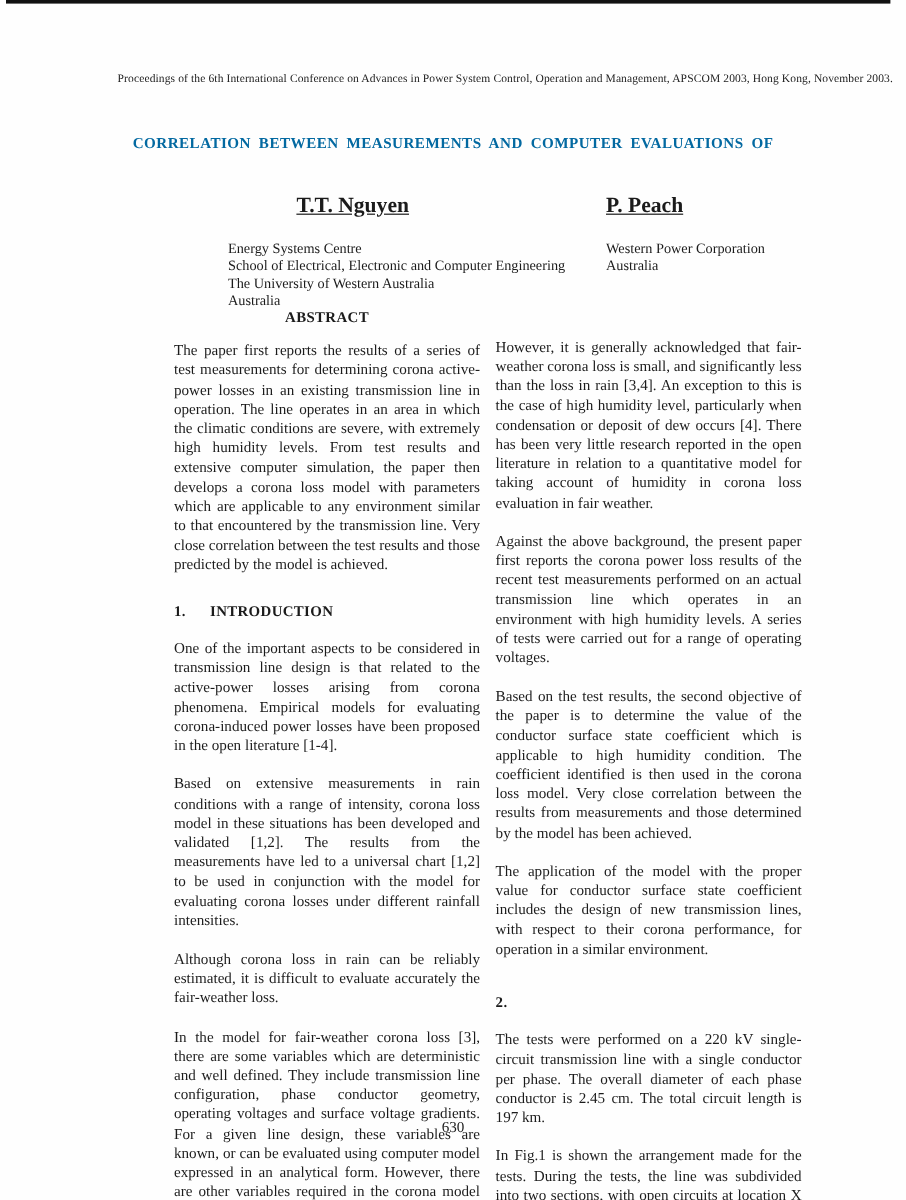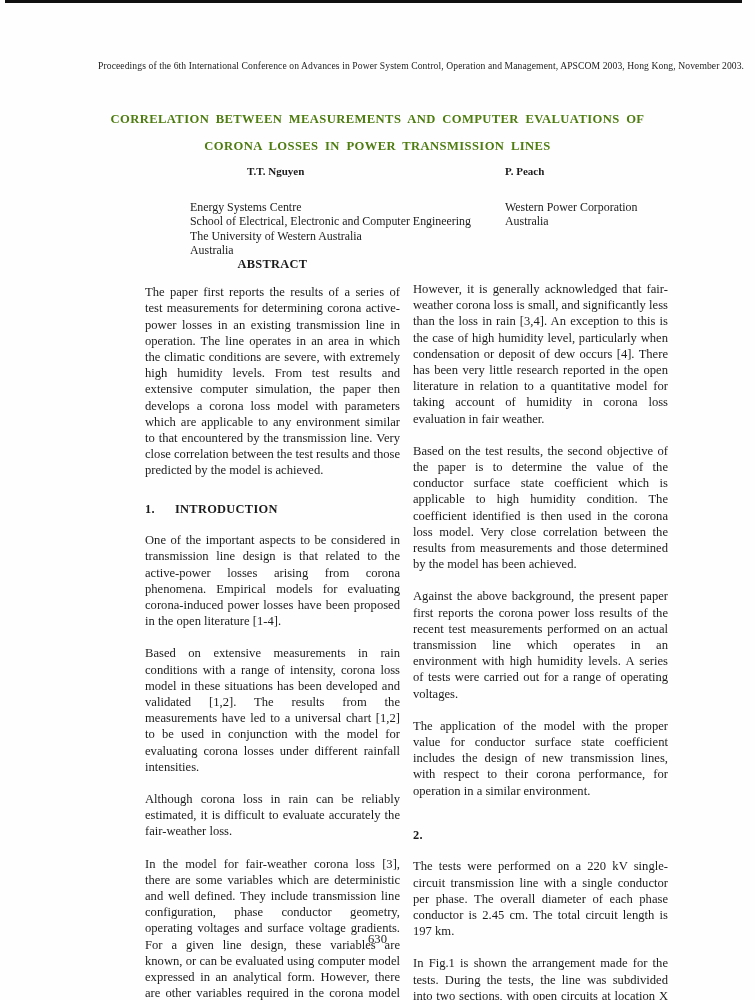--- a/index.html
+++ b/index.html
@@ -38,42 +38,43 @@
     position: absolute;
     top: 106px;
     left: 0;
     width: 755px;
     text-align: center;
     font-weight: bold;
     font-size: 12.6px;
     letter-spacing: 0.4px;
     word-spacing: 3px;
     line-height: 27px;
-    color: #4d7c0f;
+    color: #0369a1;
   }
   .authors-left {
     position: absolute;
     top: 164px;
     left: 190px;
     width: 310px;
     font-size: 11.9px;
     line-height: 14.2px;
   }
   .authors-right {
     position: absolute;
     top: 164px;
     left: 505px;
     width: 200px;
     font-size: 11.9px;
     line-height: 14.2px;
   }
   .author-name {
     font-weight: bold;
-    font-size: 11px;
+    font-size: 18px;
     margin-bottom: 22px;
+    text-decoration: underline;
   }
   .authors-left .author-name { margin-left: 57px; }
   .columns {
     position: absolute;
     top: 256px;
     left: 145px;
     width: 524px;
     display: flex;
     gap: 13px;
   }
@@ -127,21 +128,20 @@
 <body>
 
 <div class="page">
 
   <div class="scan-edge-top"></div>
 
   <div class="header-line">Proceedings of the 6th International Conference on Advances in Power System Control, Operation and Management, APSCOM 2003, Hong Kong, November 2003.</div>
 
   <div class="title-block">
     <div>CORRELATION  BETWEEN  MEASUREMENTS  AND  COMPUTER EVALUATIONS  OF</div>
-    <div>CORONA LOSSES  IN  POWER  TRANSMISSION  LINES</div>
   </div>
 
   <div class="authors-left">
     <div class="author-name">T.T. Nguyen</div>
     <div>Energy Systems Centre</div>
     <div>School of Electrical, Electronic and Computer Engineering</div>
     <div>The University of Western Australia</div>
     <div>Australia</div>
   </div>
 
@@ -163,22 +163,22 @@
       </div>
 
       <p>One of the important aspects to be considered in transmission line design is that related to the active-power losses arising from corona phenomena. Empirical models for evaluating corona-induced power losses have been proposed in the open literature [1-4].</p>
       <p>Based on extensive measurements in rain conditions with a range of intensity, corona loss model in these situations has been developed and validated [1,2]. The results from the measurements have led to a universal chart [1,2]  to be used in conjunction with the model for evaluating corona losses under different rainfall intensities.</p>
       <p>Although corona loss in rain can be reliably estimated, it is difficult to evaluate accurately the fair-weather loss.</p>
       <p>In the model for fair-weather corona loss [3], there are some variables which are deterministic and well defined.  They include transmission line configuration, phase conductor geometry, operating voltages and surface voltage gradients.  For a given line design, these variables are known, or can be evaluated using computer model expressed in an analytical form.  However, there are other variables required in the corona model which are not well defined.  Mathematical formulation is not available for evaluating these variables which are related to the weather condition and  conductor surface state.</p>
     </div>
 
     <div class="col right-offset">
       <p>However, it is generally acknowledged that fair-weather corona loss is small, and significantly less than the loss in rain [3,4].  An exception to this is the case of high humidity level, particularly when condensation or deposit of dew occurs [4].  There has been very little research reported in the open literature in relation to a quantitative model for taking account of humidity in corona loss evaluation in fair weather.</p>
+      <p>Against the above background, the present paper first reports the corona power loss results of the recent test measurements performed on an actual transmission line which operates in an environment with high humidity levels.  A series of tests were carried out for a range of operating voltages.</p>
       <p>Based on the test results, the second objective of the paper is to determine the value of the conductor surface state coefficient which is applicable to high humidity condition.  The coefficient identified is then used in the corona loss model.  Very close correlation between the results from measurements and those determined by the model has been achieved.</p>
-      <p>Against the above background, the present paper first reports the corona power loss results of the recent test measurements performed on an actual transmission line which operates in an environment with high humidity levels.  A series of tests were carried out for a range of operating voltages.</p>
       <p>The application of the model with the proper value for conductor surface state coefficient includes the design of new transmission lines,  with respect to their corona performance, for operation in a similar environment.</p>
 
       <div class="section-heading" style="margin-top:28px;">
         <span class="num">2.</span>
       </div>
 
       <p>The tests were performed on a 220 kV single-circuit transmission line with a single conductor per phase. The   overall diameter of each phase conductor is 2.45 cm.  The total circuit length is 197 km.</p>
       <p>In Fig.1 is shown the arrangement made for the tests. During the tests, the line was subdivided into two sections, with open circuits at location X as shown in Fig.1.   The transmission line was energised at both ends identified by S and R.  Line section B has ceramic insulators.  The insulators on the suspension</p>
     </div>
 

